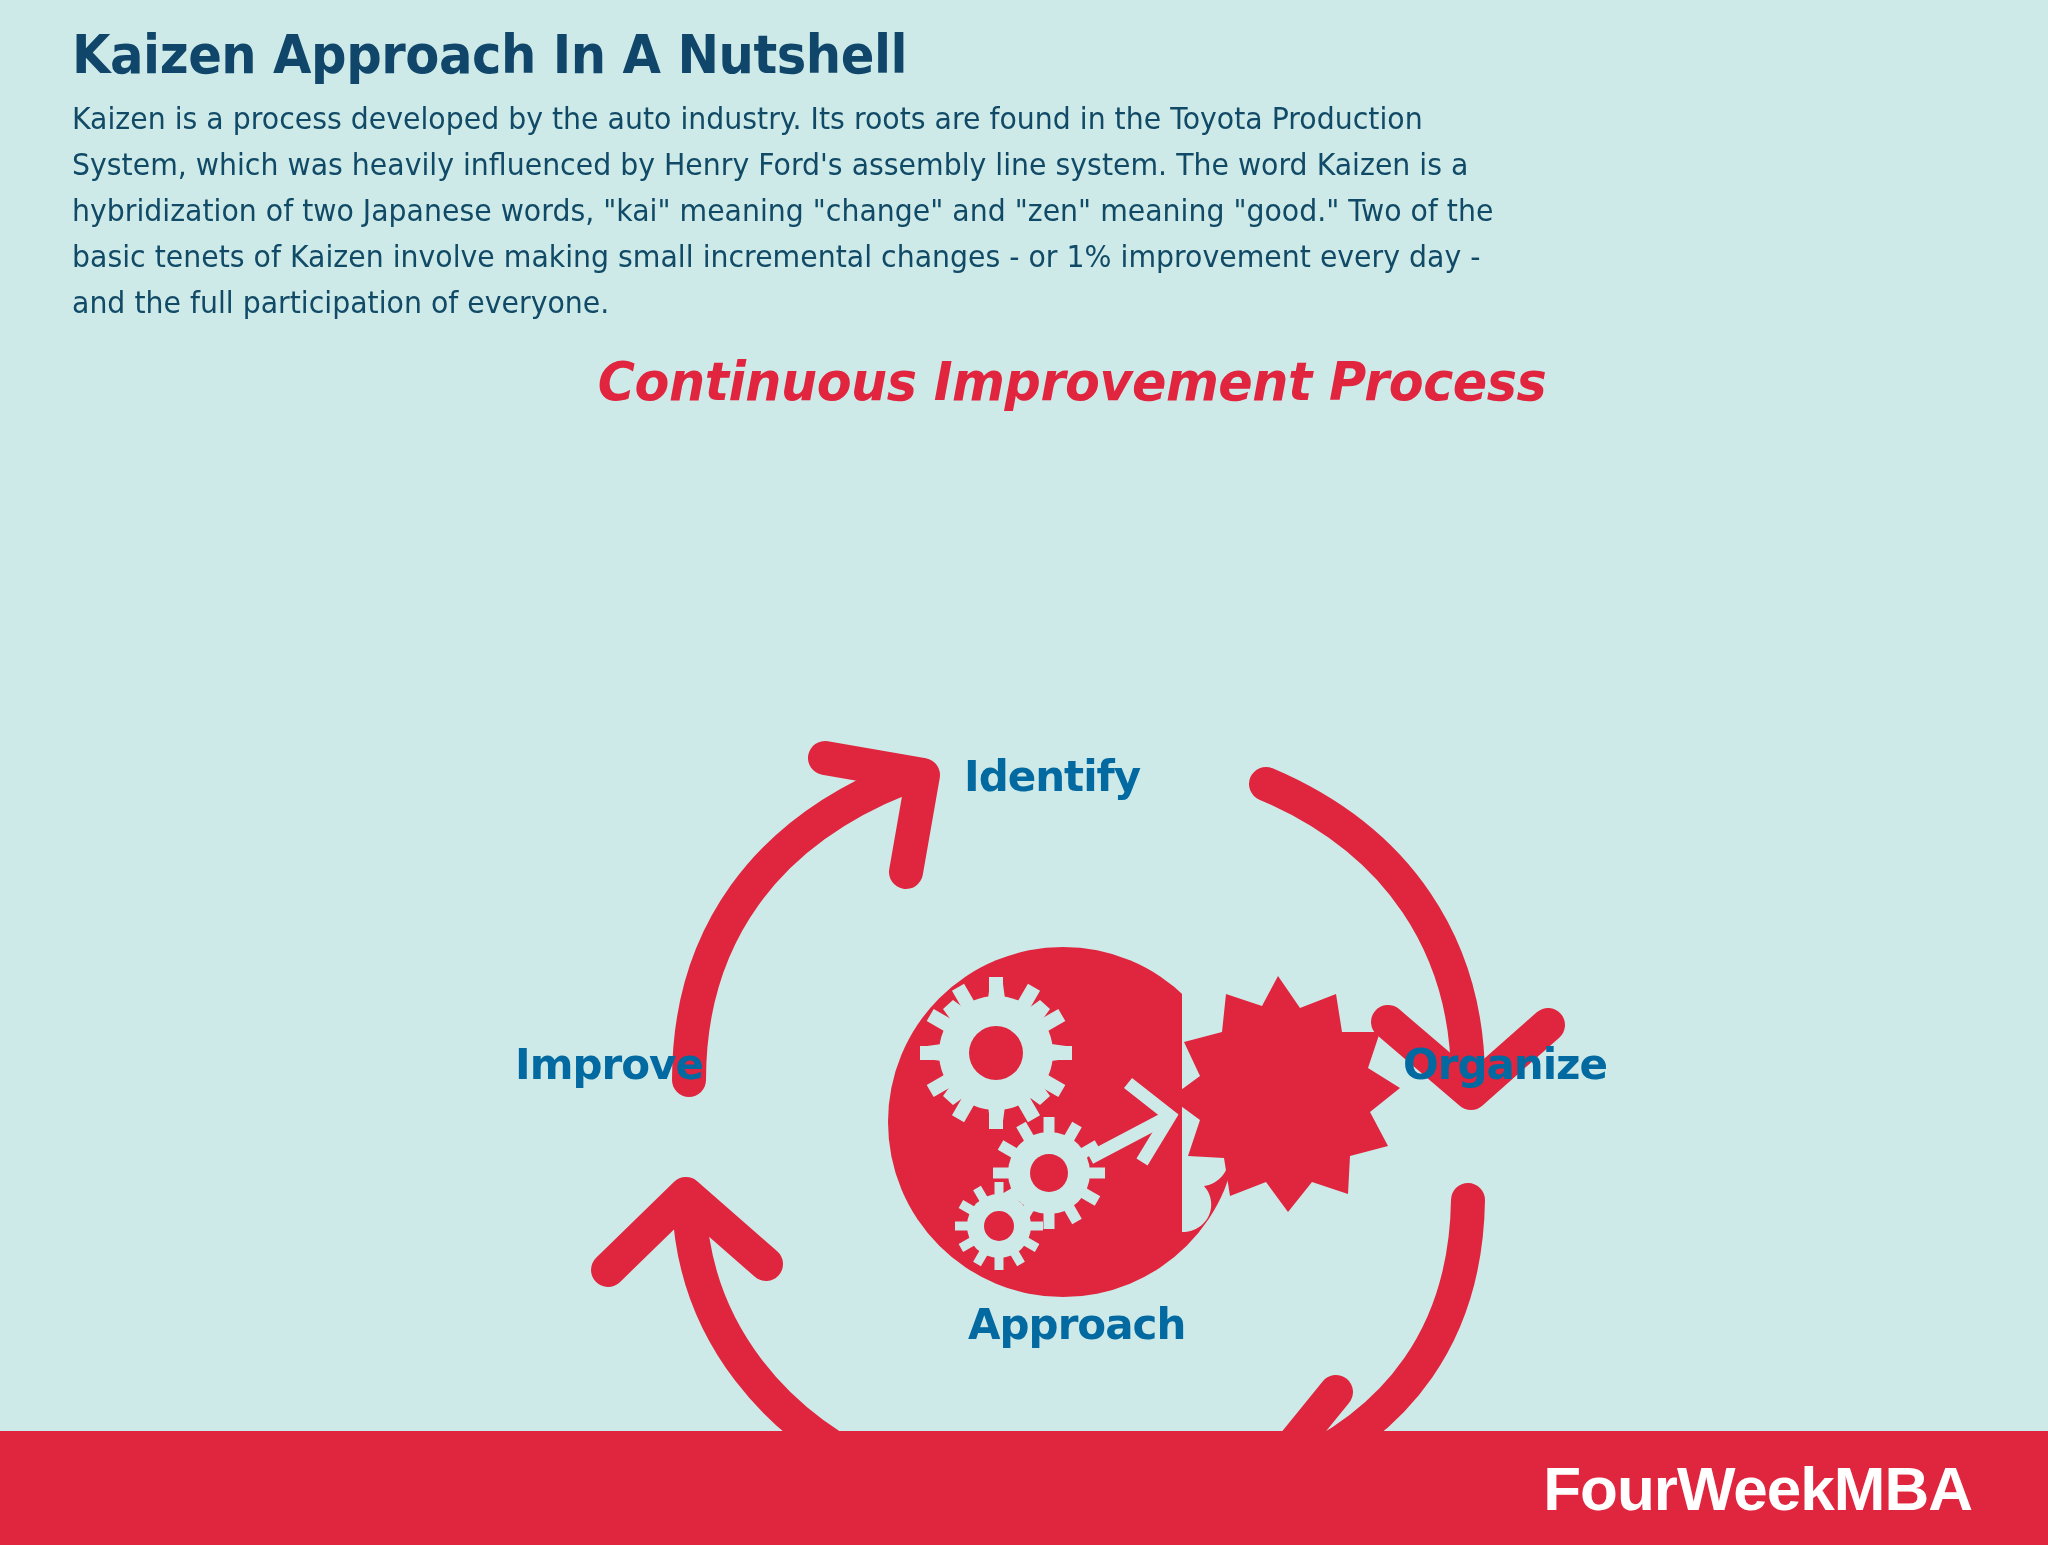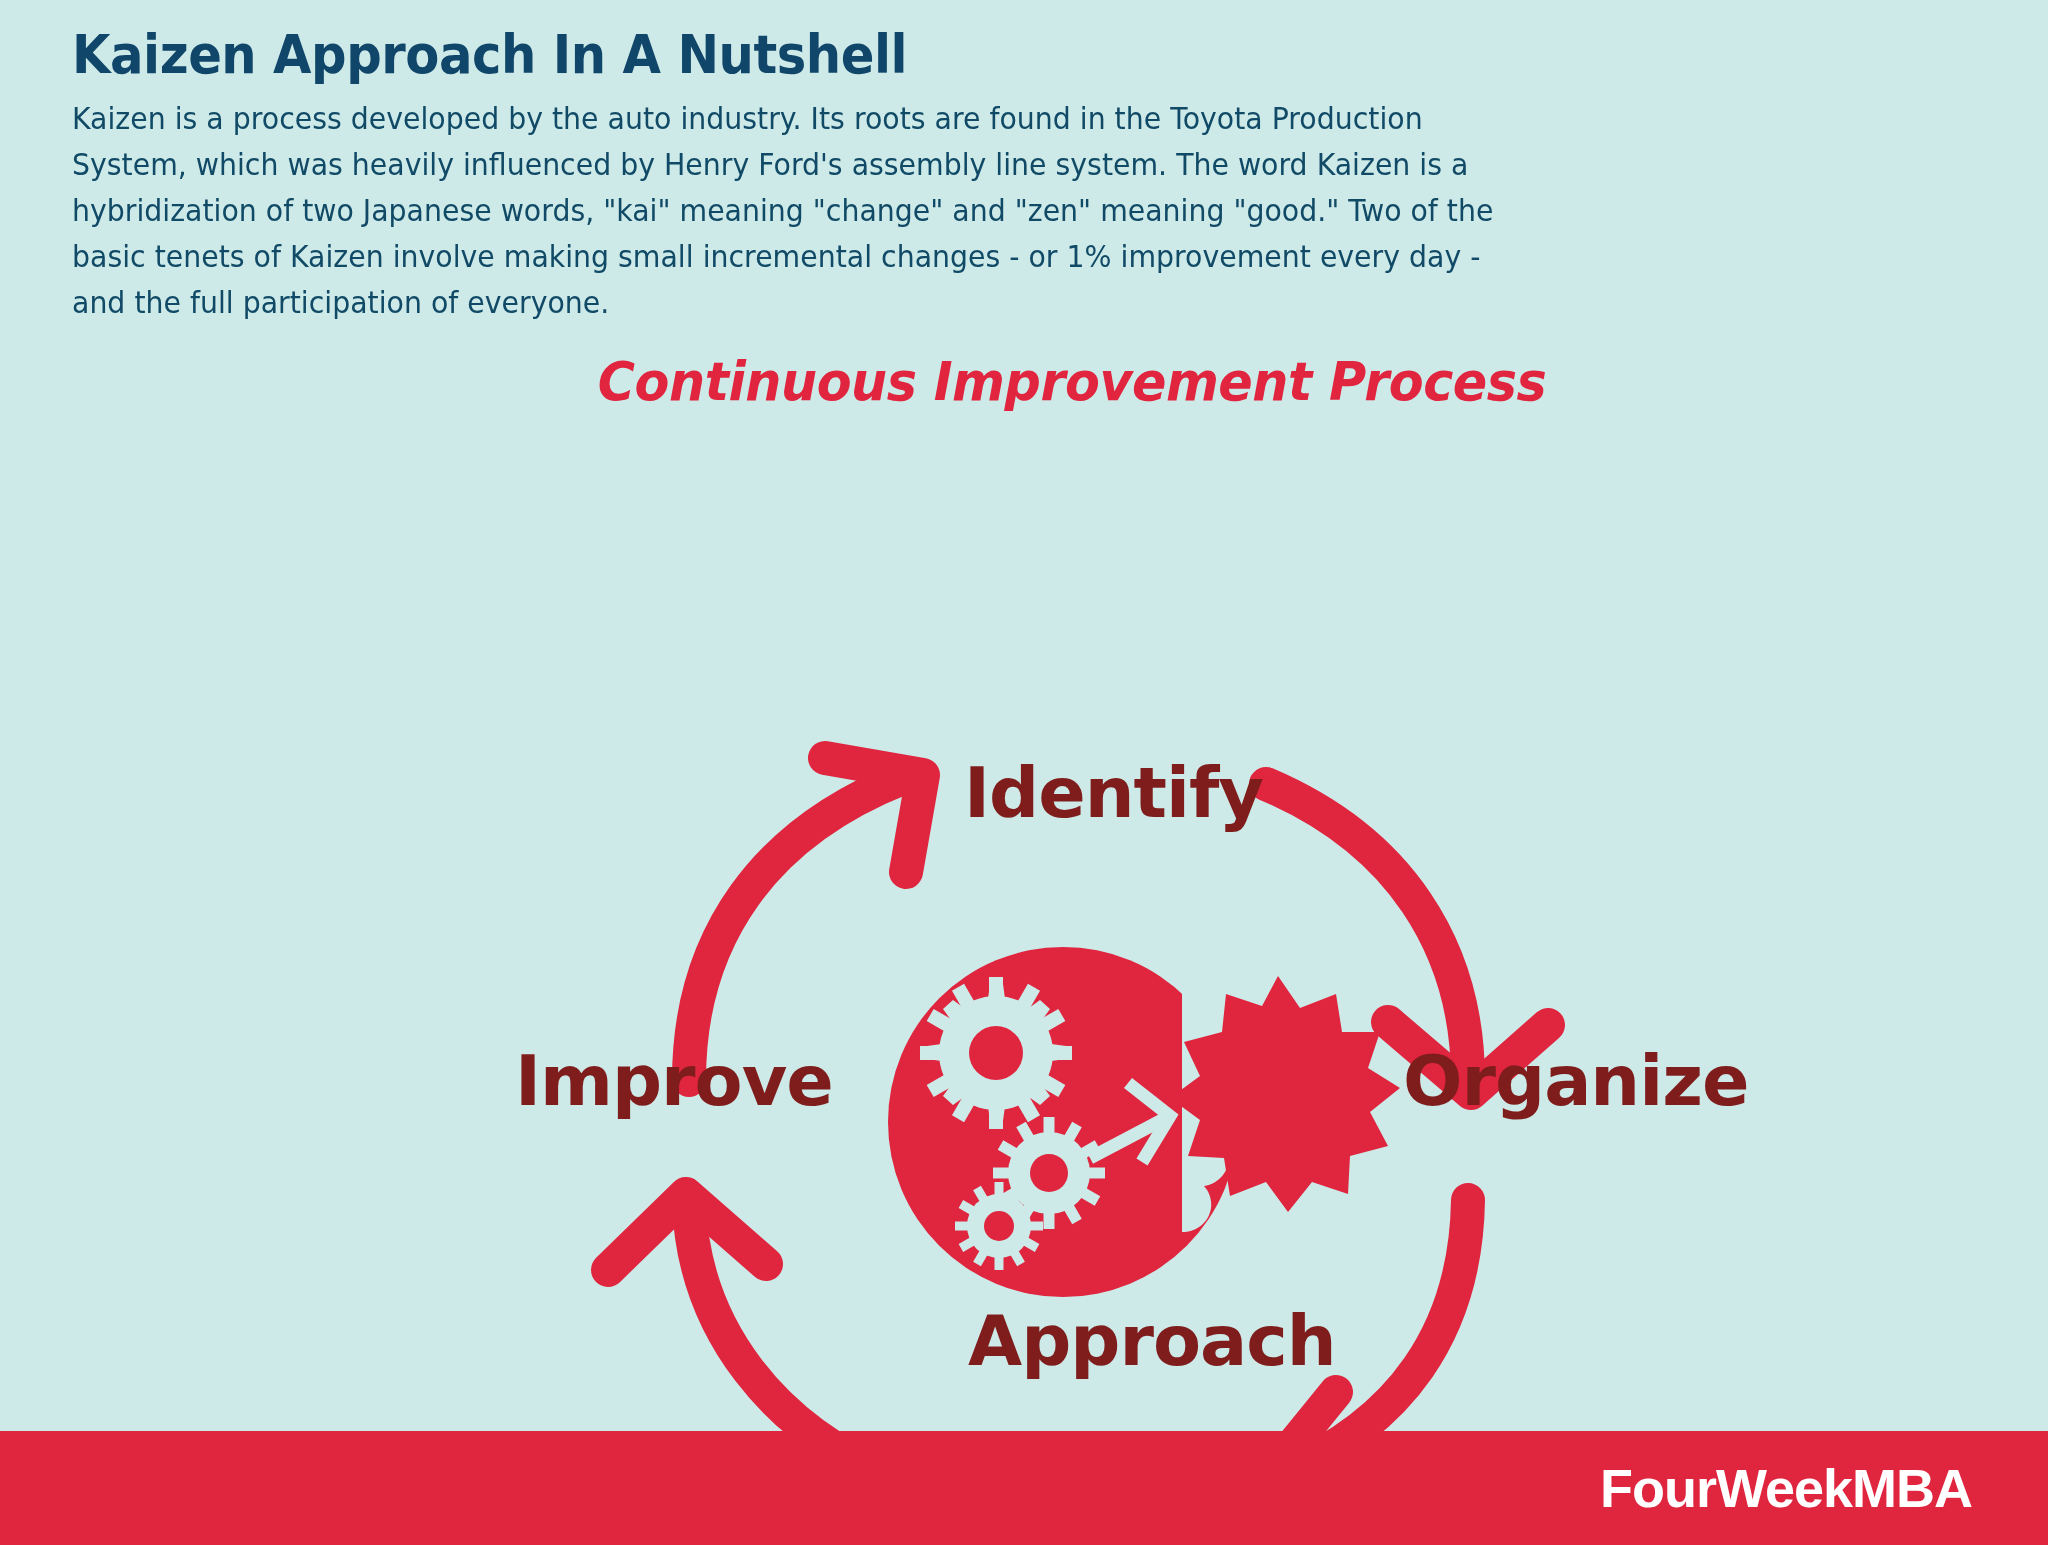--- a/index.html
+++ b/index.html
@@ -81,23 +81,23 @@
     font-weight: bold;
     font-style: italic;
     color: #e1253f;
     letter-spacing: -0.5px;
     transform: scaleX(0.94);
   }
 
   .node-label {
     position: absolute;
     font-family: "DejaVu Sans", sans-serif;
-    font-size: 70px;
-    font-weight: bold;
-    color: #7f1d1d;
+    font-size: 42px;
+    font-weight: bold;
+    color: #0369a1;
     white-space: nowrap;
     letter-spacing: -1px;
   }
   .node-identify { left: 916px; top: 372px; }
   .node-organize { left: 1355px; top: 660px; }
   .node-execute  { left: 920px;  top: 920px; }
   .node-improve  { left: 467px;  top: 660px; }
 
   
   .footer-banner {
@@ -107,21 +107,21 @@
     width: 2048px;
     height: 114px;
     background: #e0253f;
   }
   .brand {
     position: absolute;
     right: 76px;
     top: 50%;
     transform: translateY(-50%);
     font-family: "Liberation Sans", sans-serif;
-    font-size: 54px;
+    font-size: 62px;
     font-weight: bold;
     color: #ffffff;
     letter-spacing: -1px;
     white-space: nowrap;
   }
 </style>
 </head>
 <body>
 
 <div id="page">

